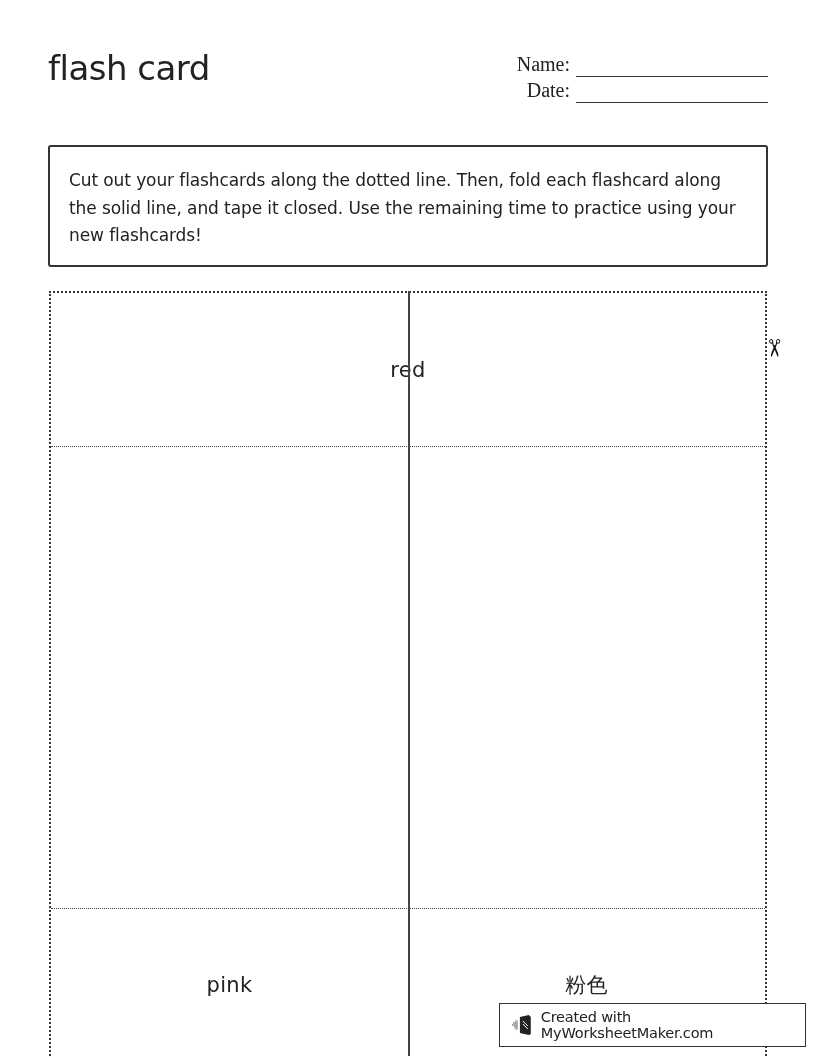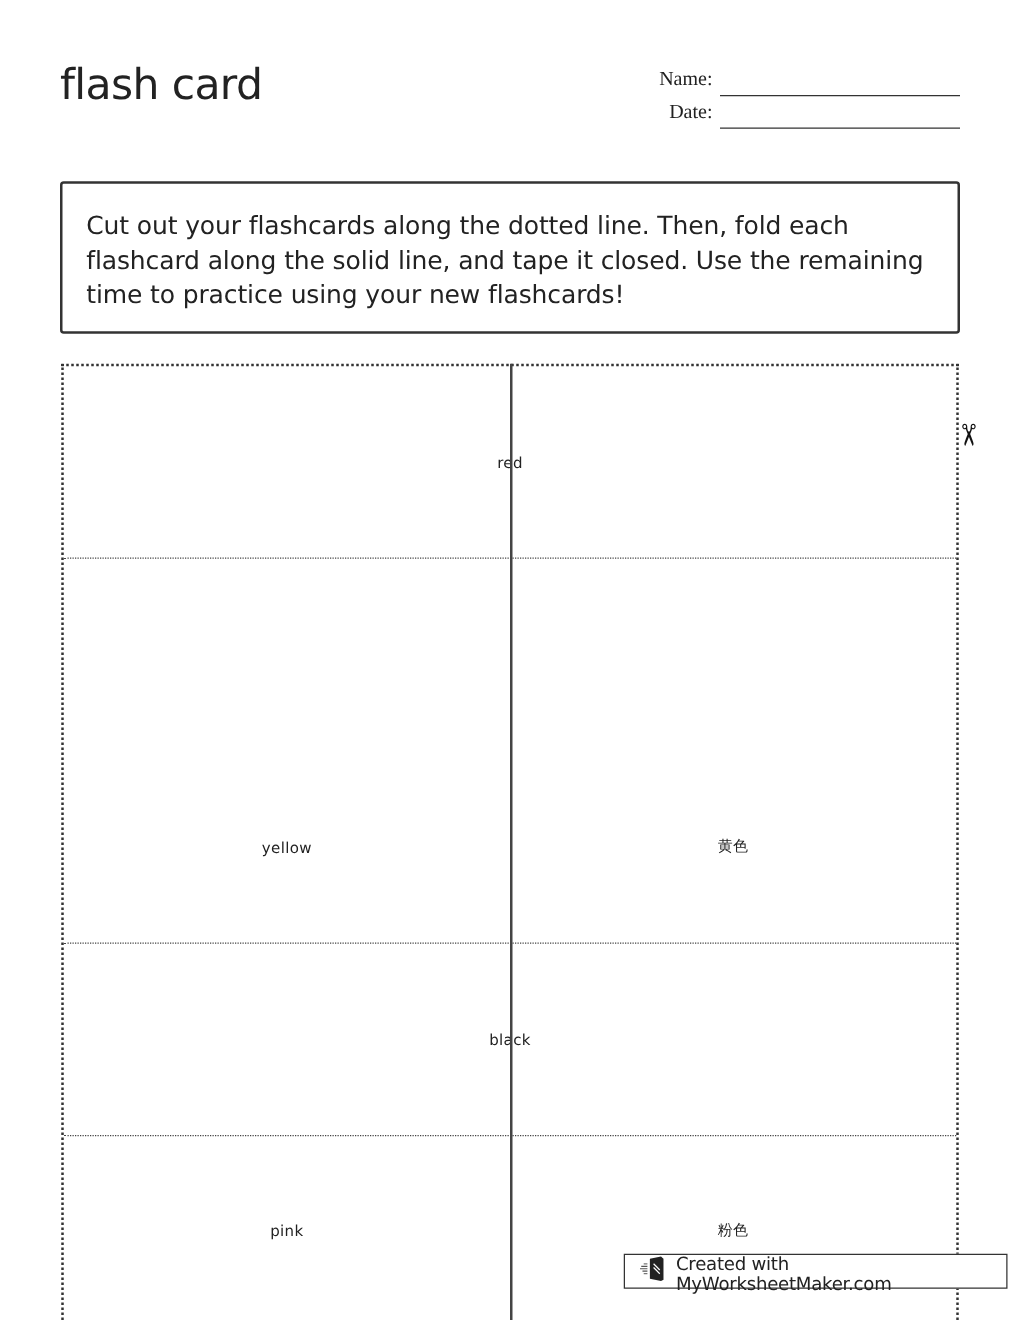--- a/index.html
+++ b/index.html
@@ -24,21 +24,21 @@
       color: #222222;
       letter-spacing: -0.5px;
       margin: 0;
       line-height: 40px;
     }
     .field-row {
       position: absolute;
       display: flex;
       align-items: flex-end;
       font-family: "Liberation Serif", serif;
-      font-size: 16px;
+      font-size: 20px;
       color: #222222;
     }
     .field-row.name { top: 52px; left: 500px; }
     .field-row.date { top: 78px; left: 500px; }
     .field-label {
       width: 70px;
       text-align: right;
       padding-right: 6px;
       line-height: 22px;
     }
@@ -51,21 +51,21 @@
     .instructions {
       position: absolute;
       left: 48px;
       top: 145px;
       width: 720px;
       height: 122px;
       box-sizing: border-box;
       border: 2px solid #333333;
       border-radius: 3px;
       padding: 20px 18px 0 19px;
-      font-size: 20px;
+      font-size: 17px;
       line-height: 27.5px;
       color: #222222;
       letter-spacing: -0.1px;
     }
     .grid {
       position: absolute;
       left: 49px;
       top: 291px;
       width: 718px;
       height: 780px;
@@ -80,21 +80,21 @@
       right: 0;
       height: 153px;
       border-bottom: 1.5px dotted #444444;
       display: flex;
     }
     .cell {
       flex: 1;
       display: flex;
       align-items: center;
       justify-content: center;
-      font-size: 12px;
+      font-size: 21px;
       color: #222222;
       letter-spacing: 0.3px;
     }
     .fold-line {
       position: absolute;
       left: 357px;
       top: -2px;
       bottom: -50px;
       width: 2px;
       background: #444444;
@@ -107,25 +107,26 @@
       line-height: 24px;
       color: #111111;
       transform: rotate(90deg);
       transform-origin: center;
     }
     .badge {
       position: absolute;
       left: 499px;
       top: 1003px;
       width: 307px;
-      height: 28px;
+      height: 44px;
       box-sizing: border-box;
       border: 1px solid #333333;
       background: #ffffff;
       display: flex;
+      align-items: center;
       padding-left: 12px;
       font-size: 14.5px;
       color: #222222;
       letter-spacing: -0.2px;
       z-index: 5;
     }
     .badge-icon {
       width: 22px;
       height: 22px;
       margin-right: 7px;
@@ -146,26 +147,21 @@
   <span class="field-label">Date:</span>
   <span class="field-line"></span>
 </div>
 
 <div class="instructions">Cut out your flashcards along the dotted line. Then, fold each flashcard along the solid line, and tape it closed. Use the remaining time to practice using your new flashcards!</div>
 
 <div class="grid">
   <div class="row" style="top:0px;">
     <div class="cell">red</div>
   </div>
-  <div class="row" style="top:308px;">
-    <div class="cell">yellow</div>
-    <div class="cell">黄色</div>
-  </div>
   <div class="row" style="top:462px;">
-    <div class="cell">black</div>
   </div>
   <div class="row" style="top:615px;">
     <div class="cell">pink</div>
     <div class="cell">粉色</div>
   </div>
   <div class="fold-line"></div>
 </div>
 
 <span class="scissors">✂</span>
 

